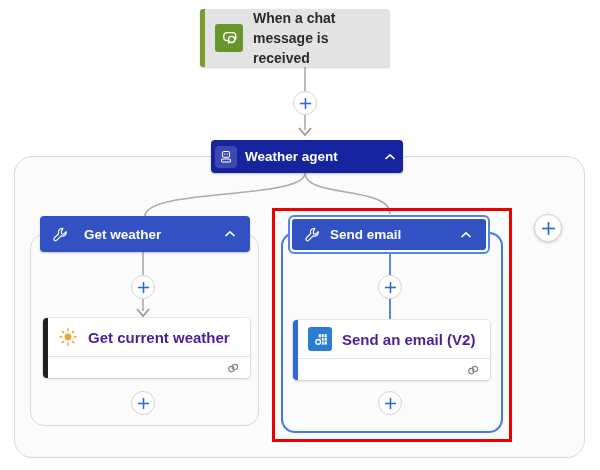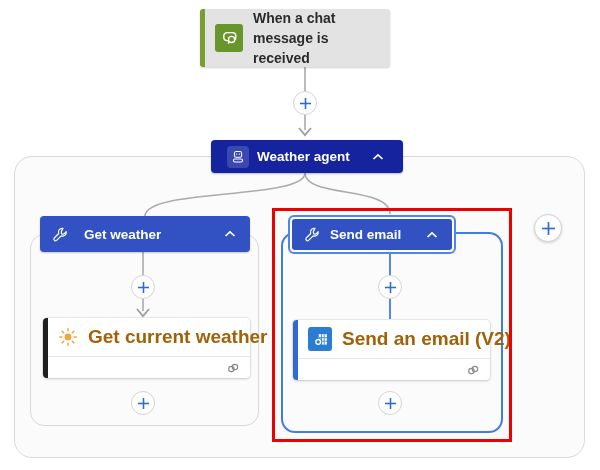--- a/index.html
+++ b/index.html
@@ -27,47 +27,47 @@
     box-shadow:0 1px 2px rgba(0,0,0,.18);
     display:flex;align-items:center;gap:10px;padding:0 10px;box-sizing:border-box;
     cursor:pointer;
   }
   .trigger-chip{width:28px;height:28px;border-radius:3px;background:#68962c;
     display:flex;align-items:center;justify-content:center;flex:0 0 auto;}
   .trigger-label{font-size:14px;font-weight:bold;color:#2b2b2b;line-height:1.45;}
   .agent-header{
     position:absolute;left:211px;top:140px;width:192px;height:33px;
     background:#15239e;border-radius:4px;display:flex;align-items:center;
-    gap:8px;padding:0 16px;box-sizing:border-box;cursor:pointer;
+    gap:8px;padding:0 4px;box-sizing:border-box;cursor:pointer;
     box-shadow:0 1px 2px rgba(0,0,0,.25);
   }
   .agent-chip{width:22px;height:22px;border-radius:4px;background:#3a49b2;
     display:flex;align-items:center;justify-content:center;flex:0 0 auto;}
   .hdr-label{flex:1;font-size:13.5px;font-weight:bold;color:#ffffff;white-space:nowrap;}
   .chev-btn{width:18px;height:18px;display:flex;align-items:center;justify-content:center;
     background:transparent;border:none;cursor:pointer;padding:0;flex:0 0 auto;}
   .branch-header{
     height:36px;background:#3252c4;border-radius:4px;display:flex;align-items:center;
     gap:10px;padding:0 11px;box-sizing:border-box;cursor:pointer;
     box-shadow:0 1px 2px rgba(0,0,0,.22);
   }
   .branch-header.left{position:absolute;left:40px;top:216px;width:210px;gap:16px;}
   .selection-ring{
-    position:absolute;left:288px;top:215px;width:168px;height:39px;box-sizing:border-box;
+    position:absolute;left:288px;top:215px;width:202px;height:39px;box-sizing:border-box;
     border:2px solid #4f86ee;border-radius:6px;background:#ffffff;padding:2px;
   }
   .selection-ring .branch-header{width:100%;height:100%;border-radius:3px;box-shadow:none;}
   .action-card{
     position:absolute;background:#ffffff;border-radius:4px;width:207px;height:60px;
     box-shadow:0 0 0 1px rgba(0,0,0,.06),0 1px 3px rgba(0,0,0,.16);
     box-sizing:border-box;cursor:pointer;display:flex;flex-direction:column;
   }
   .action-card .bar{position:absolute;left:0;top:0;bottom:0;width:5px;border-radius:4px 0 0 4px;}
   .card-title-row{flex:1;display:flex;align-items:center;gap:10px;padding:0 10px 0 15px;}
-  .card-title{font-size:19px;font-weight:bold;color:#a16207;white-space:nowrap;}
+  .card-title{font-size:15px;font-weight:bold;color:#4c1d95;white-space:nowrap;}
   .card-footer{height:21px;border-top:1px solid #e6e6e6;display:flex;align-items:center;
     justify-content:flex-end;padding:0 9px 0 15px;}
   .chip24{width:24px;height:24px;border-radius:3px;display:flex;align-items:center;
     justify-content:center;flex:0 0 auto;}
   
   .plus-btn{
     position:absolute;width:24px;height:24px;border-radius:50%;
     background:#ffffff;border:1px solid #d4d4d4;box-sizing:border-box;
     display:flex;align-items:center;justify-content:center;cursor:pointer;padding:0;
   }

